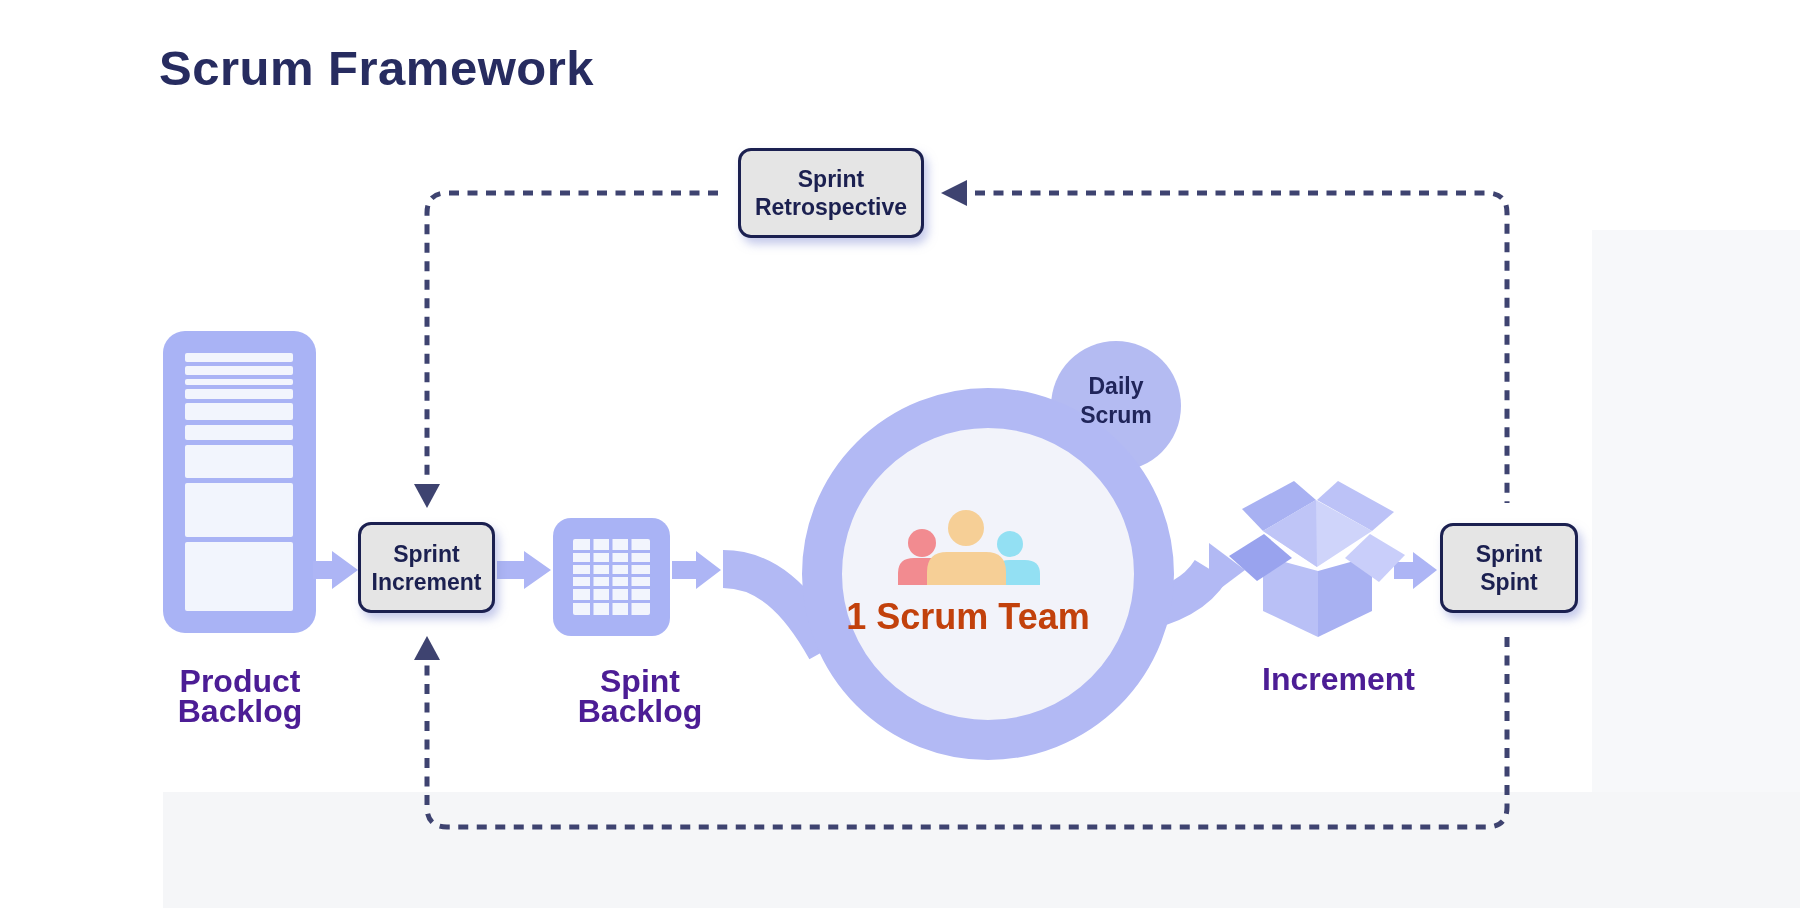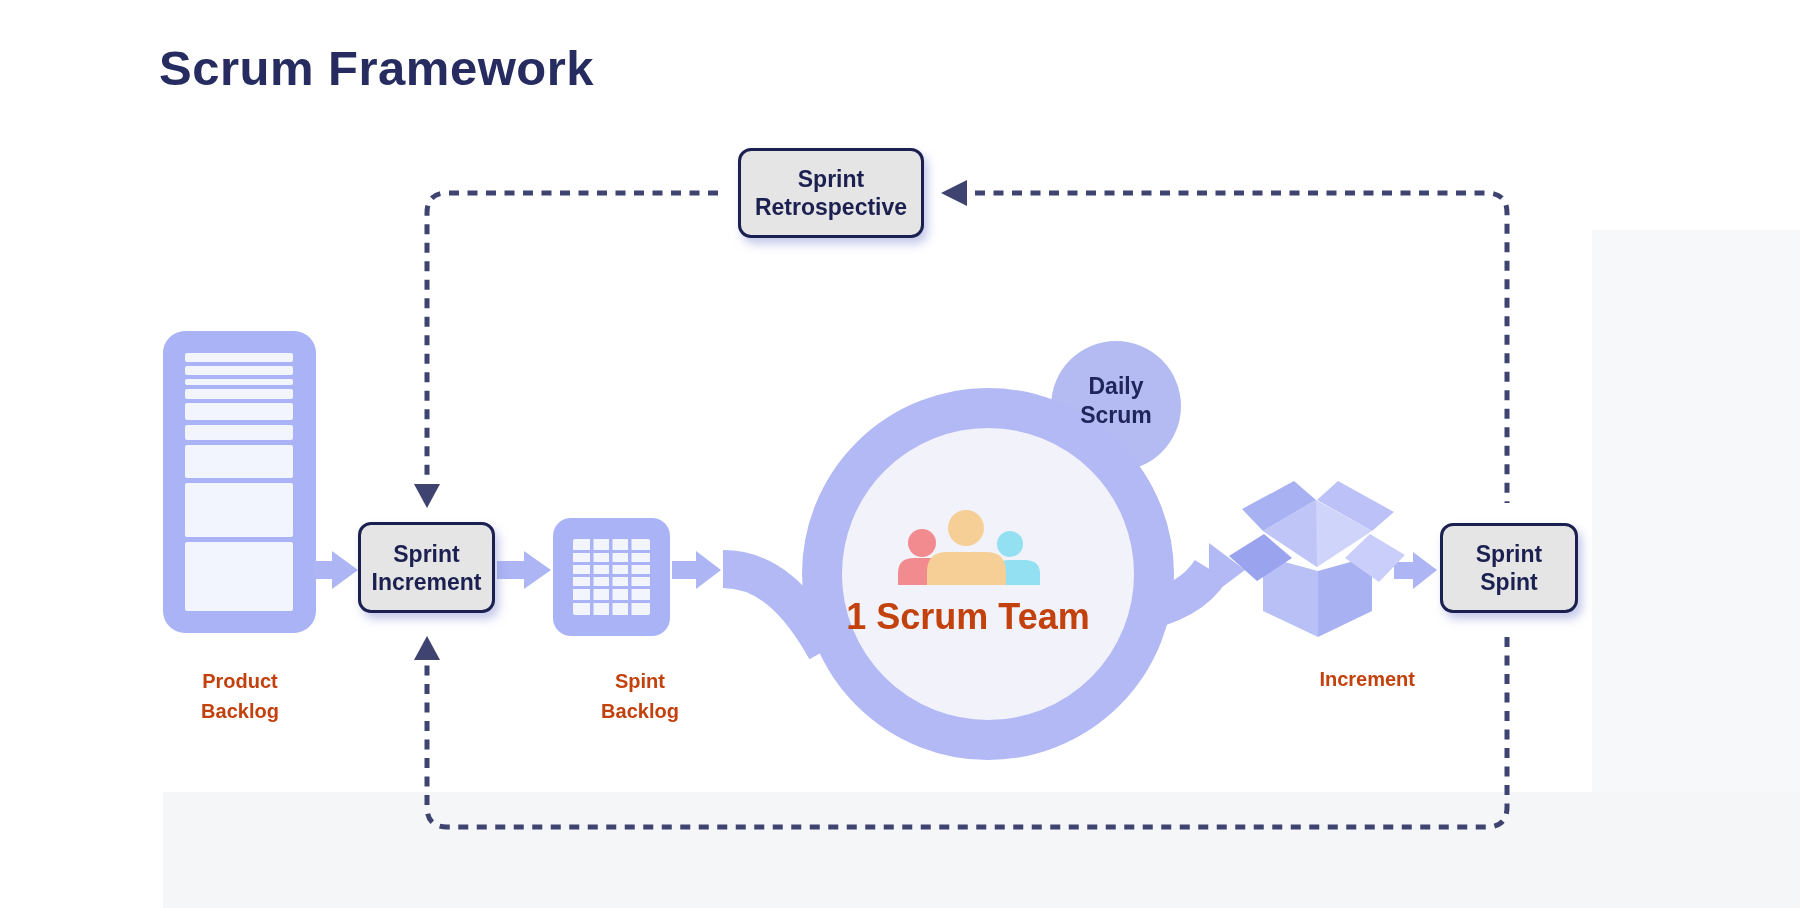--- a/index.html
+++ b/index.html
@@ -18,22 +18,22 @@
   .node-box{
     position:absolute;display:flex;flex-direction:column;align-items:center;justify-content:center;
     background:#e5e5e5;border:3px solid #1b2050;border-radius:13px;box-sizing:border-box;
     color:#1b2050;font-weight:bold;font-size:23px;line-height:28px;text-align:center;
     box-shadow:4px 6px 10px rgba(140,150,215,.5);
   }
   .box-planning{left:358px;top:522px;width:137px;height:91px;}
   .box-review{left:1440px;top:523px;width:138px;height:90px;}
   .box-retro{left:738px;top:148px;width:186px;height:90px;}
   .node-label{
-    position:absolute;text-align:center;color:#c2410c;font-weight:bold;
-    font-size:20px;line-height:30px;
+    position:absolute;text-align:center;color:#4c1d95;font-weight:bold;
+    font-size:32px;line-height:30px;
   }
   .lbl-product{left:140px;top:666px;width:200px;}
   .lbl-spint{left:540px;top:666px;width:200px;}
   .lbl-increment{left:1215px;top:664px;width:200px;text-align:right;}
   .lbl-team{left:818px;top:597px;width:300px;font-size:36px;line-height:40px;color:#c2410c;}
   .lbl-daily{left:1046px;top:372px;width:140px;font-size:23px;line-height:29px;color:#20255a;}
 </style>
 </head>
 <body>
 

